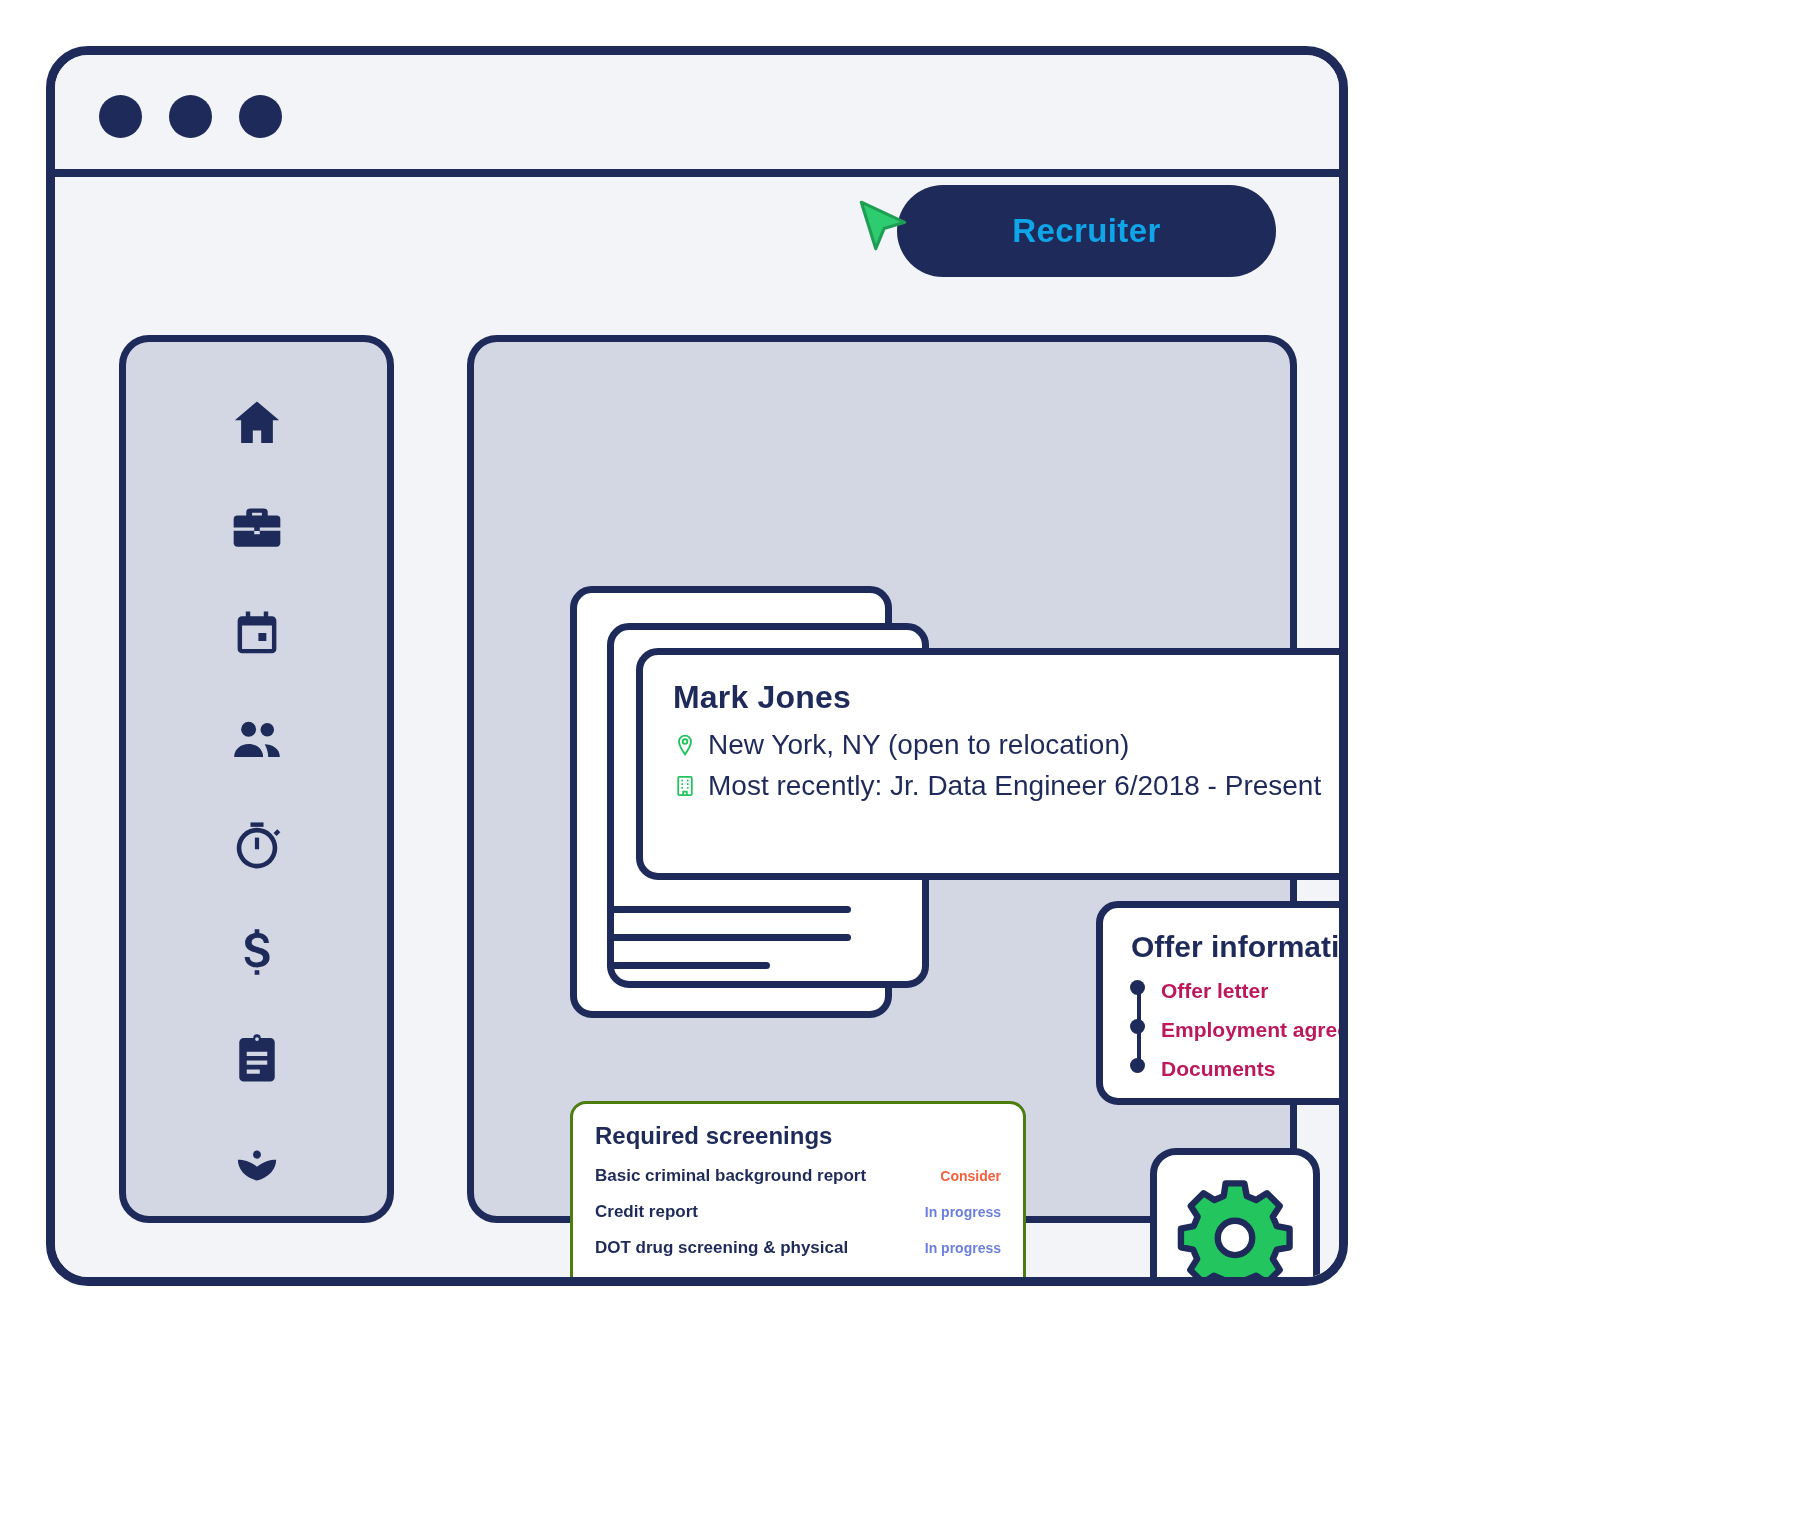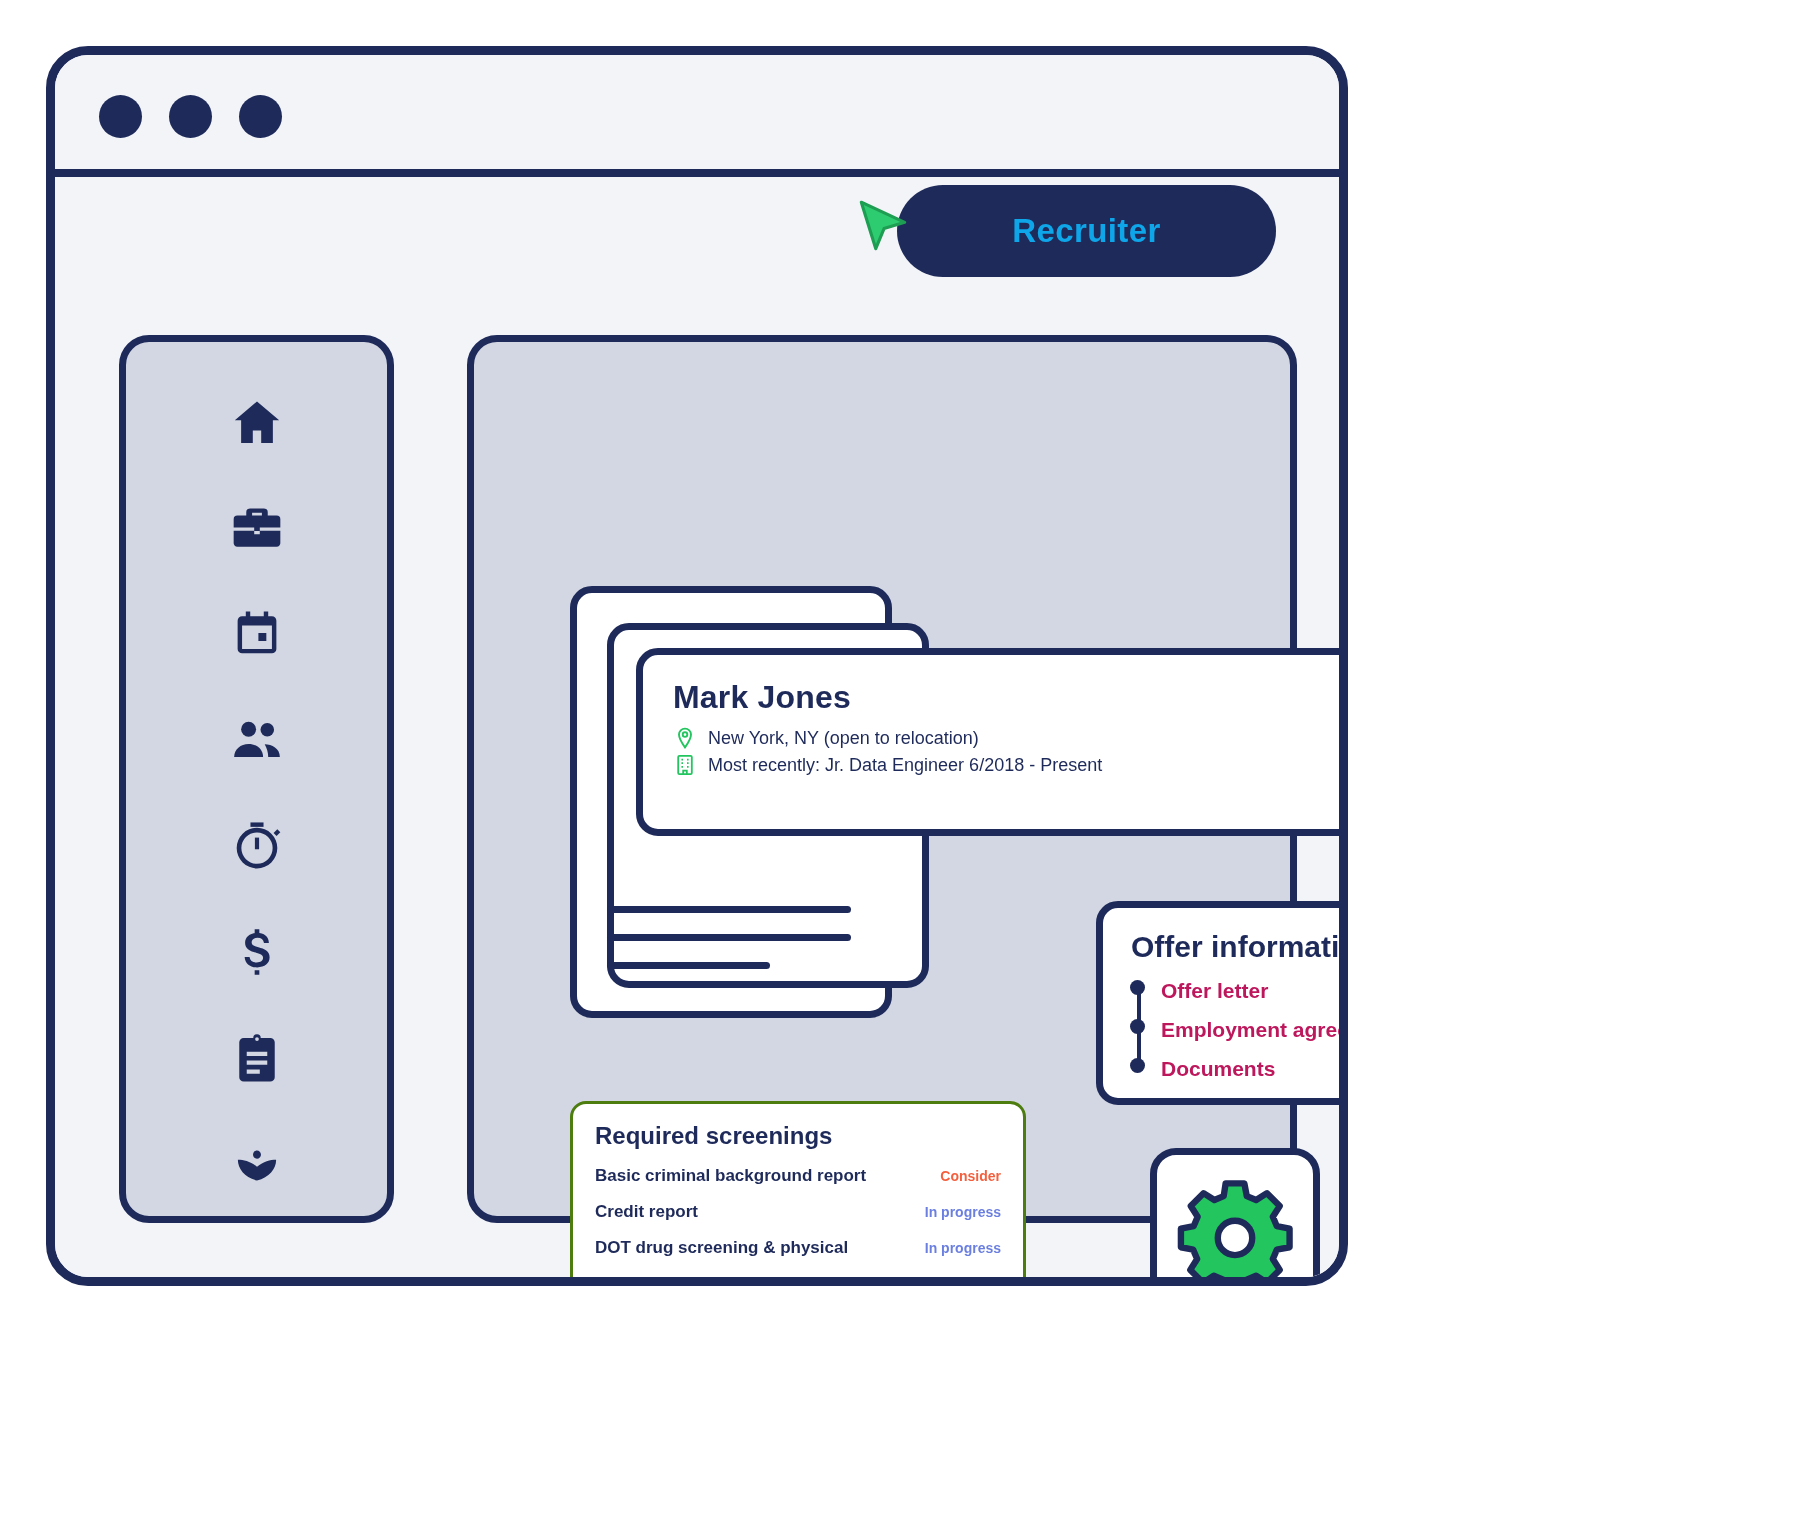--- a/index.html
+++ b/index.html
@@ -62,29 +62,29 @@
   .sline.w2{width:244px;}
   .sline.w3{width:163px;}
 
   .sheet2{
     position:absolute;left:133px;top:281px;width:322px;height:365px;
     background:#ffffff;border:7px solid #1e2a5a;border-radius:22px;box-sizing:border-box;
   }
 
   
   .profile{
-    position:absolute;left:162px;top:306px;width:910px;height:188px;
+    position:absolute;left:162px;top:306px;width:910px;height:232px;
     background:#ffffff;border:7px solid #1e2a5a;border-radius:22px;box-sizing:border-box;
     padding:24px 30px 8px 30px;
   }
   .pname{font-size:32px;font-weight:bold;color:#1e2a5a;margin:0 0 10px 0;letter-spacing:.2px;}
   .prow{display:flex;align-items:center;gap:11px;margin-bottom:3px;}
   .prow .pico{width:24px;height:24px;flex:0 0 24px;display:flex;align-items:center;justify-content:center;}
   .prow .pico svg{width:100%;height:100%;display:block;}
-  .prow .ptext{font-size:18px;color:#1e2a5a;line-height:1.35;}
+  .prow .ptext{font-size:28px;color:#1e2a5a;line-height:1.35;}
 
   
   .offer{
     position:absolute;left:622px;top:559px;width:415px;height:204px;
     background:#ffffff;border:7px solid #1e2a5a;border-radius:22px;box-sizing:border-box;
     padding:22px 26px;
   }
   .offer h3{margin:0 0 16px 2px;font-size:30px;font-weight:bold;color:#1e2a5a;}
   .olist{position:relative;padding-left:32px;}
   .oline{position:absolute;left:8px;top:14px;width:4px;height:78px;background:#1e2a5a;}

